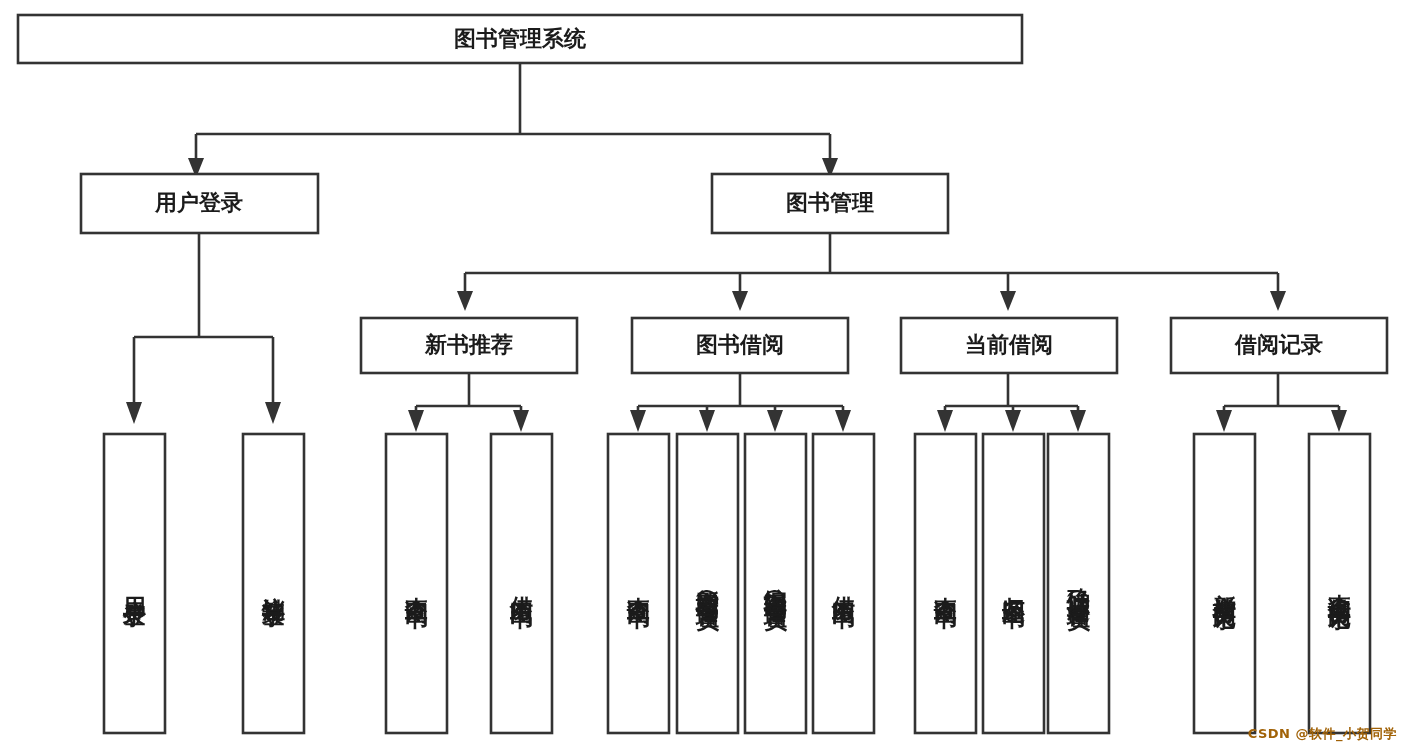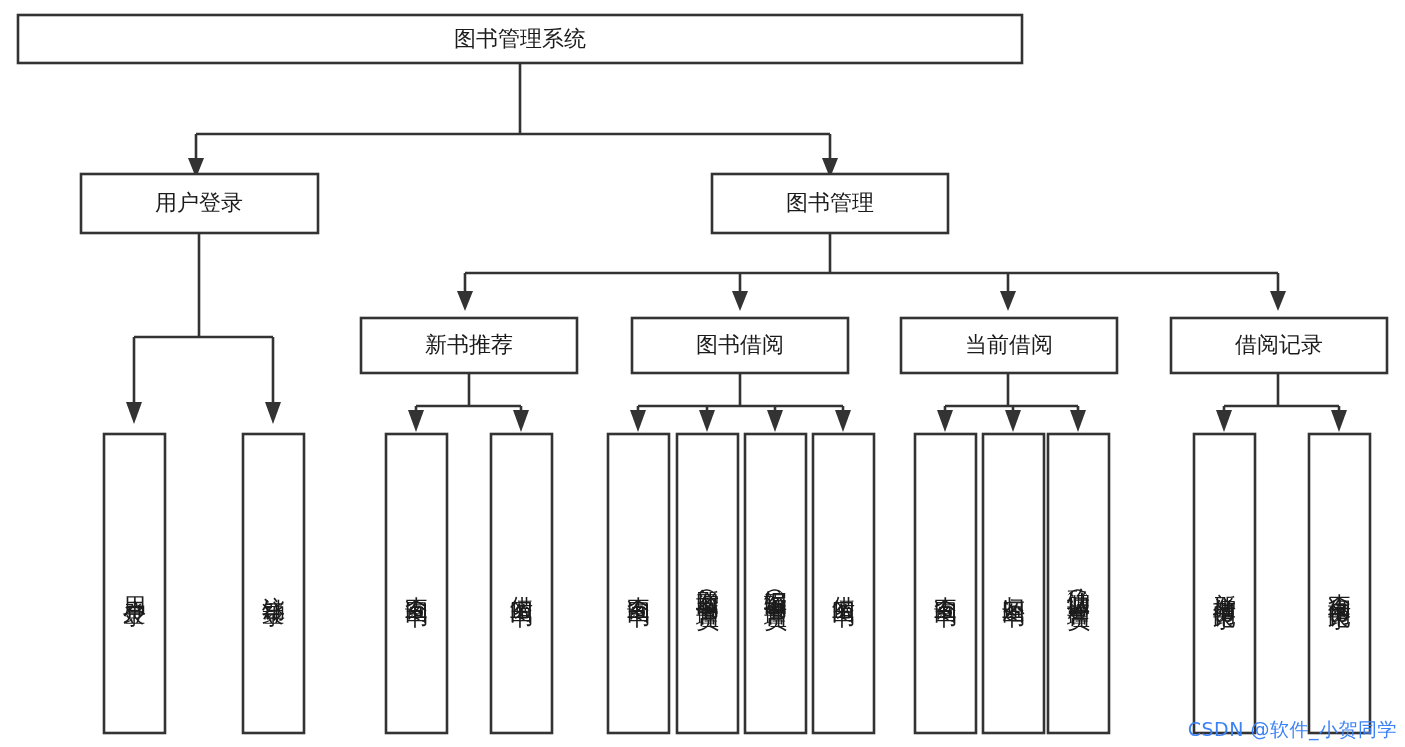--- a/index.html
+++ b/index.html
@@ -11,20 +11,21 @@
   body {
     width: 1405px;
     height: 747px;
     font-family: "DejaVu Sans", "Liberation Sans", sans-serif;
     overflow: hidden;
   }
   #diagram-root {
     position: relative;
     width: 1405px;
     height: 747px;
+    font-weight: bold;
   }
   svg.diagram-canvas {
     position: absolute;
     top: 0;
     left: 0;
     width: 1405px;
     height: 747px;
   }
   .node-box {
     fill: #ffffff;
@@ -45,22 +46,22 @@
   }
   .arrow-head {
     fill: #333333;
     stroke: none;
   }
   .watermark-text {
     position: absolute;
     right: 8px;
     bottom: 4px;
     font-family: "DejaVu Sans", "Liberation Sans", sans-serif;
-    font-size: 19px;
-    color: #3b82f6;
+    font-size: 13px;
+    color: #a16207;
     letter-spacing: 0.5px;
     white-space: nowrap;
     user-select: none;
   }
 </style>
 </head>
 <body>
 
 <div id="diagram-root">
 

